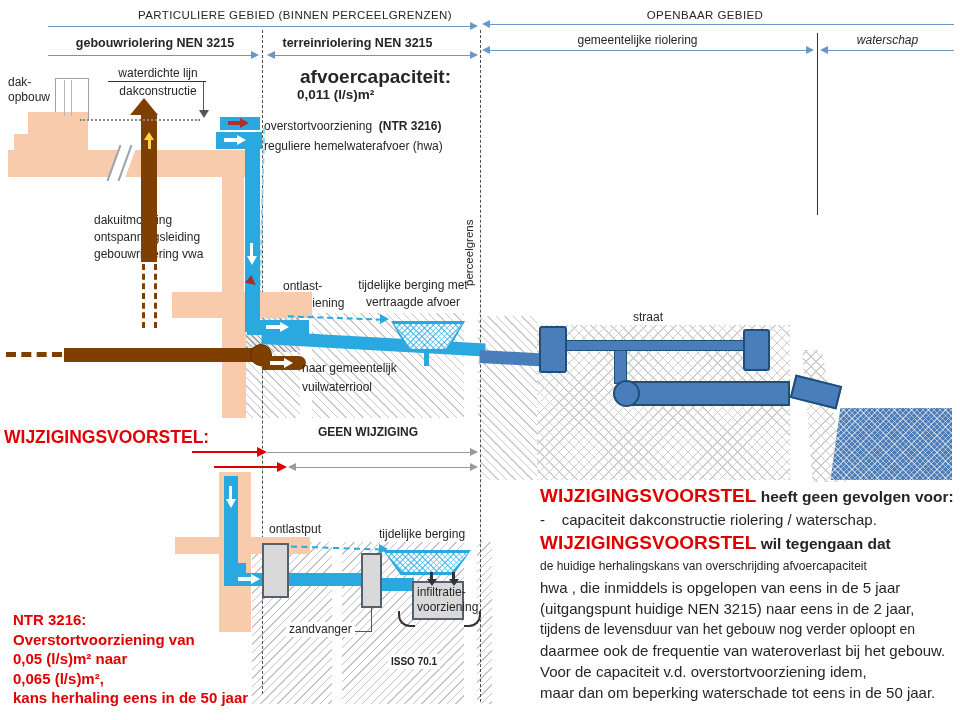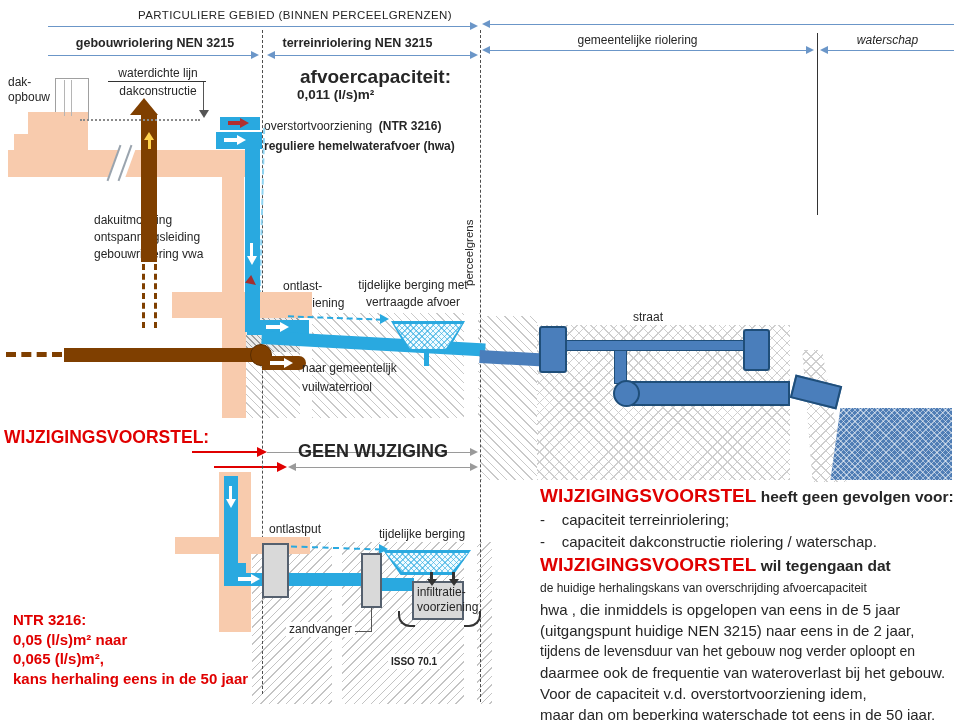--- a/index.html
+++ b/index.html
@@ -37,20 +37,21 @@
 </style>
 </head>
 <body>
 
 <div id="stage">
 
   <div class="lbl ctr" style="left:100px;top:8px;width:390px;font-size:11.5px;letter-spacing:.4px;">PARTICULIERE GEBIED (BINNEN  PERCEELGRENZEN)</div>
   <div class="bline" style="left:48px;top:26px;width:426px;"></div>
   <div class="tri" style="left:470px;top:22px;border-left:8px solid #6b96c8;border-top:4px solid transparent;border-bottom:4px solid transparent;"></div>
 
+  <div class="lbl ctr" style="left:555px;top:8px;width:300px;font-size:11.5px;letter-spacing:.4px;">OPENBAAR  GEBIED</div>
   <div class="bline" style="left:486px;top:24px;width:468px;"></div>
   <div class="tri" style="left:482px;top:20px;border-right:8px solid #6b96c8;border-top:4px solid transparent;border-bottom:4px solid transparent;"></div>
 
   <div class="lbl ctr bold" style="left:55px;top:36px;width:200px;font-size:12.5px;">gebouwriolering   NEN 3215</div>
   <div class="bline" style="left:48px;top:55px;width:206px;"></div>
   <div class="tri" style="left:251px;top:51px;border-left:8px solid #6b96c8;border-top:4px solid transparent;border-bottom:4px solid transparent;"></div>
 
   <div class="lbl ctr bold" style="left:275px;top:36px;width:165px;font-size:12.5px;">terreinriolering NEN 3215</div>
   <div class="bline" style="left:270px;top:55px;width:204px;"></div>
   <div class="tri" style="left:267px;top:51px;border-right:8px solid #6b96c8;border-top:4px solid transparent;border-bottom:4px solid transparent;"></div>
@@ -122,21 +123,21 @@
   <div class="abs" style="left:250px;top:243px;width:3px;height:13px;background:#fff;z-index:5;"></div>
   <div class="tri" style="left:247px;top:256px;border-left:5px solid transparent;border-right:5px solid transparent;border-top:9px solid #fff;z-index:5;"></div>
 
   <div class="abs" style="left:261px;top:128px;width:0;height:168px;border-left:2px dashed #8fd4f2;transform:rotate(1.5deg);z-index:3;"></div>
   <div class="abs" style="left:250px;top:296px;width:26px;border-top:2px dashed #8fd4f2;transform:rotate(40deg);z-index:3;"></div>
   <div class="tri" style="left:247px;top:277px;border-left:10px solid #a33030;border-top:5px solid transparent;border-bottom:5px solid transparent;transform:rotate(38deg);z-index:5;"></div>
 
   <div class="lbl" style="left:264px;top:119px;">
     <span>overstortvoorziening</span>&nbsp;&nbsp;<span class="bold">(NTR 3216)</span>
   </div>
-  <div class="lbl" style="left:264px;top:139px;font-weight:bold;">reguliere hemelwaterafvoer (hwa)</div>
+  <div class="lbl" style="left:264px;top:139px;">reguliere hemelwaterafvoer (hwa)</div>
 
   <div class="lbl lbl2" style="left:94px;top:212px;">
     <div>dakuitmonding</div>
     <div>ontspanningsleiding</div>
     <div>gebouwriolering vwa</div>
   </div>
 
   <div class="abs peach" style="left:172px;top:292px;width:140px;height:26px;z-index:3;"></div>
   <div class="abs peach" style="left:222px;top:318px;width:24px;height:100px;z-index:3;"></div>
 
@@ -180,31 +181,32 @@
   <div class="abs sblue" style="left:613px;top:380px;width:27px;height:27px;border-radius:50%;z-index:4;"></div>
   <div class="abs sblue" style="left:632px;top:381px;width:158px;height:25px;z-index:3;"></div>
   <div class="abs sblue" style="left:792px;top:380px;width:48px;height:24px;transform:rotate(14deg);z-index:2;"></div>
 
   <div class="redblock" style="left:4px;top:428px;font-size:17.5px;">WIJZIGINGSVOORSTEL:</div>
   <div class="rline" style="left:192px;top:451px;width:68px;"></div>
   <div class="tri" style="left:257px;top:447px;border-left:10px solid #e00000;border-top:5px solid transparent;border-bottom:5px solid transparent;z-index:5;"></div>
   <div class="gline" style="left:267px;top:452px;width:206px;"></div>
   <div class="tri" style="left:470px;top:448px;border-left:8px solid #9a9a9a;border-top:4px solid transparent;border-bottom:4px solid transparent;"></div>
 
-  <div class="lbl ctr bold" style="left:298px;top:444px;width:140px;font-size:18px;">GEEN WIJZIGING</div>
+  <div class="lbl ctr bold" style="left:298px;top:425px;width:140px;font-size:12px;">GEEN WIJZIGING</div>
 
   <div class="rline" style="left:214px;top:466px;width:66px;"></div>
   <div class="tri" style="left:277px;top:462px;border-left:10px solid #e00000;border-top:5px solid transparent;border-bottom:5px solid transparent;z-index:5;"></div>
   <div class="gline" style="left:290px;top:467px;width:183px;"></div>
   <div class="tri" style="left:288px;top:463px;border-right:8px solid #9a9a9a;border-top:4px solid transparent;border-bottom:4px solid transparent;"></div>
   <div class="tri" style="left:470px;top:463px;border-left:8px solid #9a9a9a;border-top:4px solid transparent;border-bottom:4px solid transparent;"></div>
 
 
   <div class="redblock" style="left:13px;top:610px;">
     <div>NTR 3216:</div>
+    <div>Overstortvoorziening van</div>
     <div>0,05 (l/s)m²  naar</div>
     <div>0,065 (l/s)m²,</div>
     <div>kans herhaling eens in de 50 jaar</div>
   </div>
 
   <div class="abs hB" style="left:252px;top:542px;width:240px;height:162px;z-index:1;"></div>
   <div class="abs" style="left:332px;top:542px;width:10px;height:162px;background:#fff;z-index:2;"></div>
   <div class="abs" style="left:464px;top:542px;width:13px;height:162px;background:#fff;z-index:2;"></div>
 
   <div class="abs peach" style="left:219px;top:472px;width:32px;height:160px;z-index:3;"></div>
@@ -246,21 +248,20 @@
 
   <div class="lbl wlabel" style="left:266px;top:522px;z-index:6;">ontlastput</div>
   <div class="lbl wlabel" style="left:376px;top:527px;z-index:6;">tijdelijke berging</div>
   <div class="lbl wlabel" style="left:286px;top:622px;z-index:6;">zandvanger</div>
   <div class="lbl wlabel bold" style="left:388px;top:654px;font-size:10px;z-index:6;">ISSO 70.1</div>
 
   <div class="abs" style="left:540px;top:484px;width:420px;z-index:5;">
     <div style="font-size:15.5px;font-weight:bold;line-height:24px;white-space:nowrap;">
       <span class="red" style="font-size:19px;">WIJZIGINGSVOORSTEL</span><span> heeft geen gevolgen voor:</span>
     </div>
-    <div style="font-size:15px;line-height:22px;white-space:pre;">-    capaciteit terreinriolering;</div>
     <div style="font-size:15px;line-height:22px;white-space:pre;">-    capaciteit dakconstructie riolering / waterschap.</div>
     <div style="font-size:15.5px;font-weight:bold;line-height:24px;white-space:nowrap;">
       <span class="red" style="font-size:19px;">WIJZIGINGSVOORSTEL</span><span>  wil tegengaan dat</span>
     </div>
     <div style="font-size:12px;line-height:21px;white-space:nowrap;">de huidige herhalingskans van overschrijding  afvoercapaciteit</div>
     <div style="font-size:15px;line-height:21px;white-space:nowrap;">hwa , die inmiddels is opgelopen van eens in de 5 jaar</div>
     <div style="font-size:15px;line-height:21px;white-space:nowrap;">(uitgangspunt huidige NEN 3215) naar eens in de 2 jaar,</div>
     <div style="font-size:14px;line-height:21px;white-space:nowrap;">tijdens de levensduur van  het gebouw nog verder  oploopt en</div>
     <div style="font-size:15px;line-height:21px;white-space:nowrap;">daarmee  ook de frequentie van wateroverlast bij  het gebouw.</div>
     <div style="font-size:15px;line-height:21px;white-space:nowrap;">Voor de capaciteit v.d. overstortvoorziening  idem,</div>

